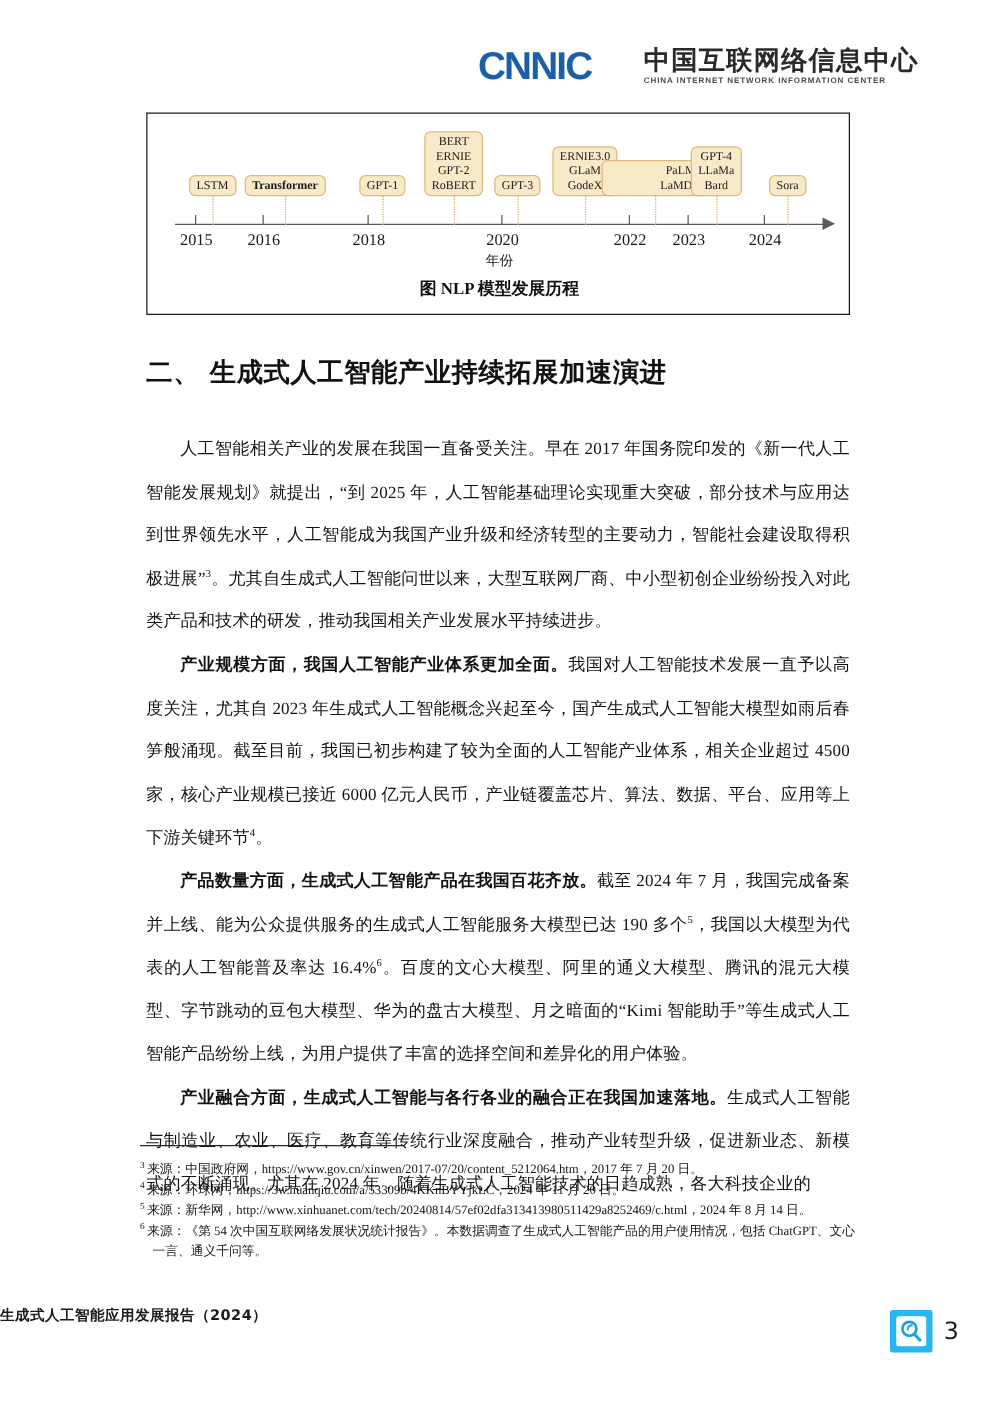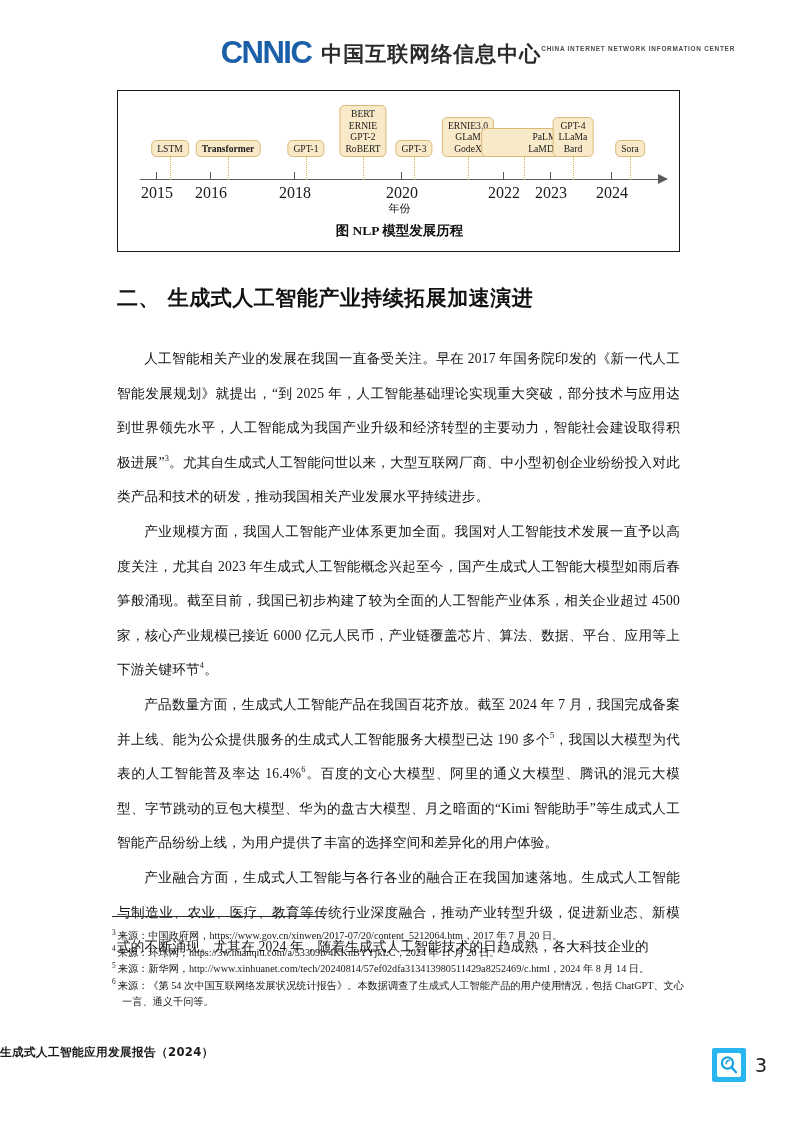--- a/index.html
+++ b/index.html
@@ -30,23 +30,24 @@
     font-weight: bold;
     font-size: 31px;
     letter-spacing: -1.5px;
     color: #1b5fa8;
     line-height: 1;
     position: relative;
     top: -1px;
   }
   .logo-text-block {
     display: flex;
-    flex-direction: row;
+    flex-direction: column;
     justify-content: flex-end;
     line-height: 1;
+    margin-left: 32px;
   }
   .logo-cn {
     font-family: "Liberation Sans", sans-serif;
     font-size: 21px;
     font-weight: bold;
     color: #2a2a2a;
     letter-spacing: 1px;
   }
   .logo-en {
     font-family: "Liberation Sans", sans-serif;
@@ -95,21 +96,21 @@
   .tick {
     position: absolute;
     top: 81px;
     width: 1.4px;
     height: 8px;
     background: #5b5b5b;
   }
   .tick-label {
     position: absolute;
     top: 93px;
-    font-size: 16px;
+    font-size: 13px;
     color: #1a1a1a;
     transform: translateX(-50%);
     white-space: nowrap;
   }
   .dotted {
     position: absolute;
     width: 0;
     border-left: 1.6px dotted #d9ac55;
   }
   .node-box {
@@ -169,21 +170,21 @@
   .para {
     font-size: 13.6px;
     line-height: 34.6px;
     text-align: justify;
     text-justify: inter-ideograph;
     text-indent: 2em;
     margin: 0 0 0 0;
     color: #121212;
     letter-spacing: 0.2px;
   }
-  .para b { font-weight: normal; }
+  .para b { font-weight: bold; }
   sup {
     font-size: 8.4px;
     vertical-align: super;
     line-height: 0;
   }
 
   
   .footnote-rule {
     position: absolute;
     left: 112px;

